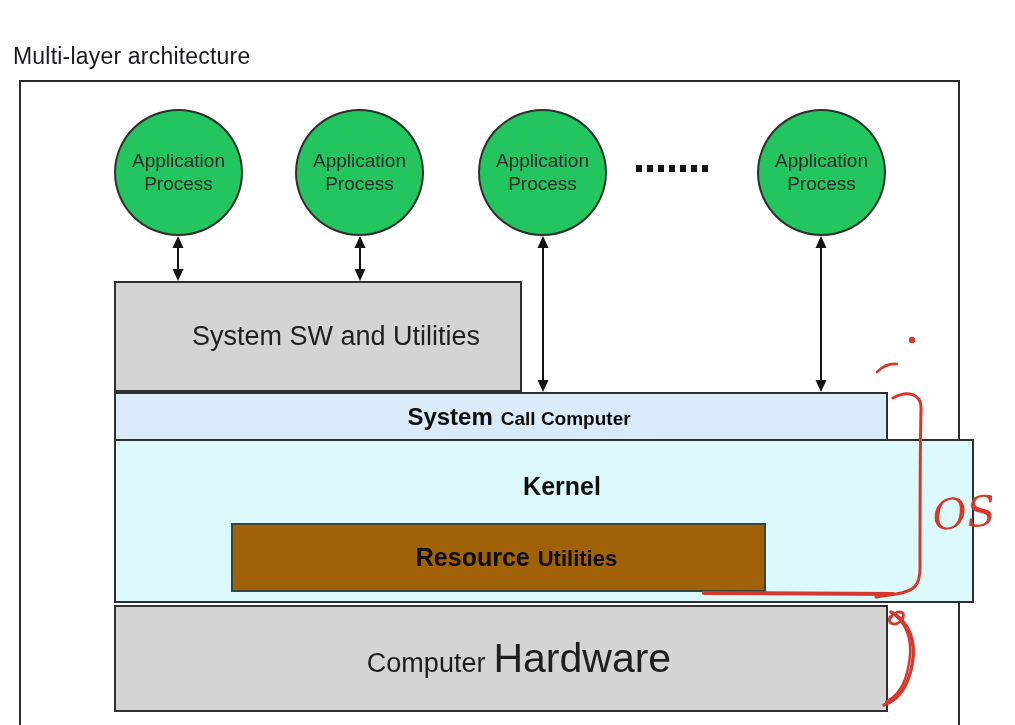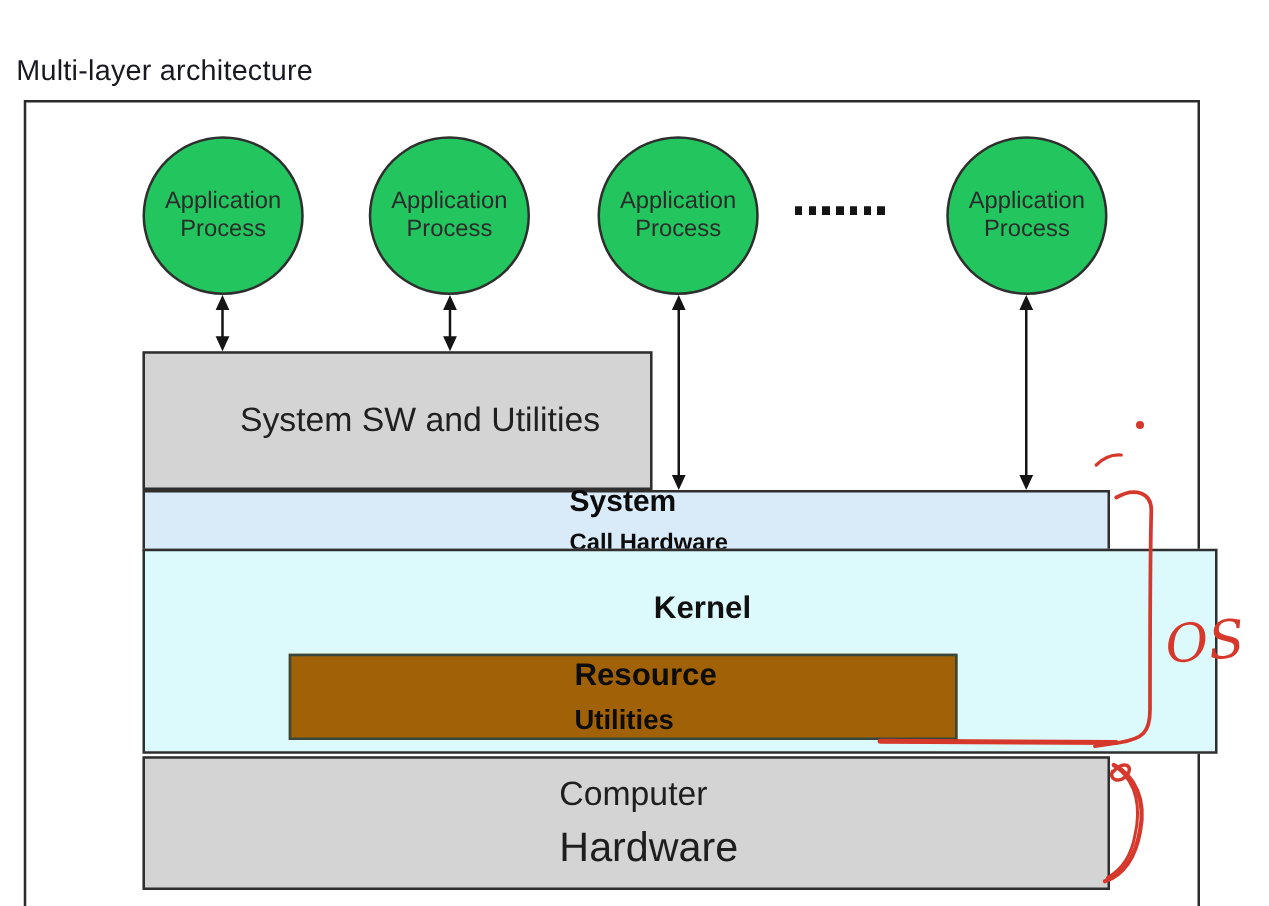--- a/index.html
+++ b/index.html
@@ -28,27 +28,27 @@
     background:repeating-linear-gradient(90deg,#141414 0 6px,transparent 6px 11px);
   }
   .syssw{left:114px;top:241px;width:408px;height:111px;background:#d4d4d4;
          font-size:27px;color:#202020;}
   .sci{left:114px;top:352px;width:774px;height:49px;background:#d9eaf9;}
   .kernel{left:114px;top:399px;width:860px;height:164px;background:#dcfafb;
           align-items:flex-start;}
   .kernel-label{margin-top:31px;font-size:25px;font-weight:700;color:#101010;}
   .resource{left:231px;top:483px;width:535px;height:69px;background:#a16207;border-color:#37473c;}
   .hardware{left:114px;top:565px;width:774px;height:107px;background:#d4d4d4;}
-  .two-part{display:inline-flex;align-items:baseline;gap:8px;flex-direction:column;}
+  .two-part{display:inline-flex;align-items:baseline;gap:8px;}
   .sci .primary{font-size:24px;font-weight:700;color:#0c0c0c;}
   .sci .secondary{font-size:19px;font-weight:700;color:#0c0c0c;}
   .resource .primary{font-size:25px;font-weight:700;color:#0c0c0c;}
   .resource .secondary{font-size:22px;font-weight:700;color:#0c0c0c;}
   .hardware .primary{font-size:27px;font-weight:400;color:#1e1e1e;}
-  .hardware .secondary{font-size:33px;font-weight:400;color:#1e1e1e;}
+  .hardware .secondary{font-size:41px;font-weight:400;color:#1e1e1e;}
   .overlay{position:absolute;left:0;top:0;width:1015px;height:725px;pointer-events:none;}
   .ink{stroke:#d6382c;fill:none;stroke-linecap:round;stroke-linejoin:round;}
   .os-text{font-family:"DejaVu Serif",serif;font-style:italic;font-size:42px;fill:#d6382c;}
   .arrow-line{stroke:#141414;stroke-width:2px;}
   .arrow-head{fill:#141414;}
 </style>
 </head>
 <body>
 
 <div class="stage">
@@ -72,21 +72,21 @@
 
   <div class="ellipsis-dots"></div>
 
   <div class="node syssw">
     <span>System SW and Utilities</span>
   </div>
 
   <div class="node sci">
     <span class="two-part">
       <span class="primary">System</span>
-      <span class="secondary">Call Hardware</span>
+      <span class="secondary">Call Computer</span>
     </span>
   </div>
 
   <div class="node kernel">
     <span class="kernel-label">Kernel</span>
   </div>
 
   <div class="node resource">
     <span class="two-part">
       <span class="primary">Resource</span>

